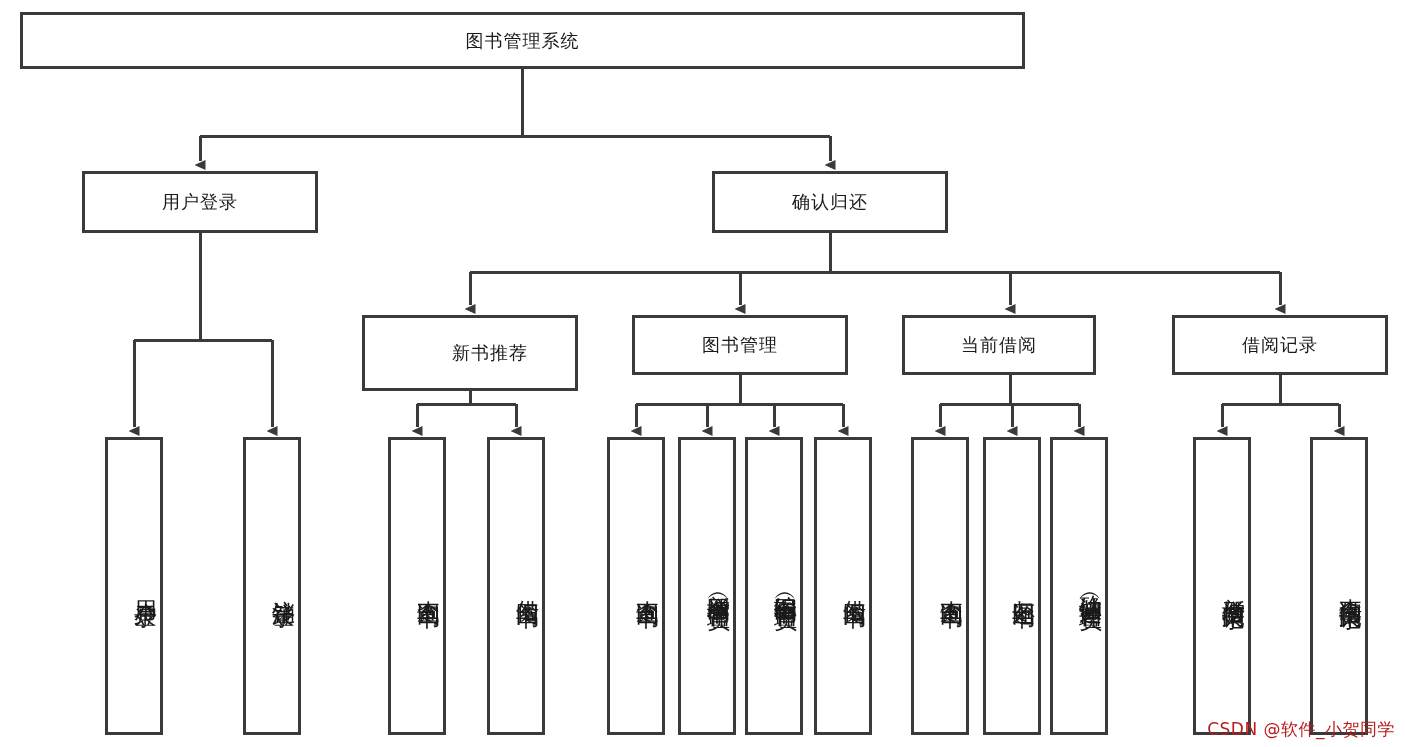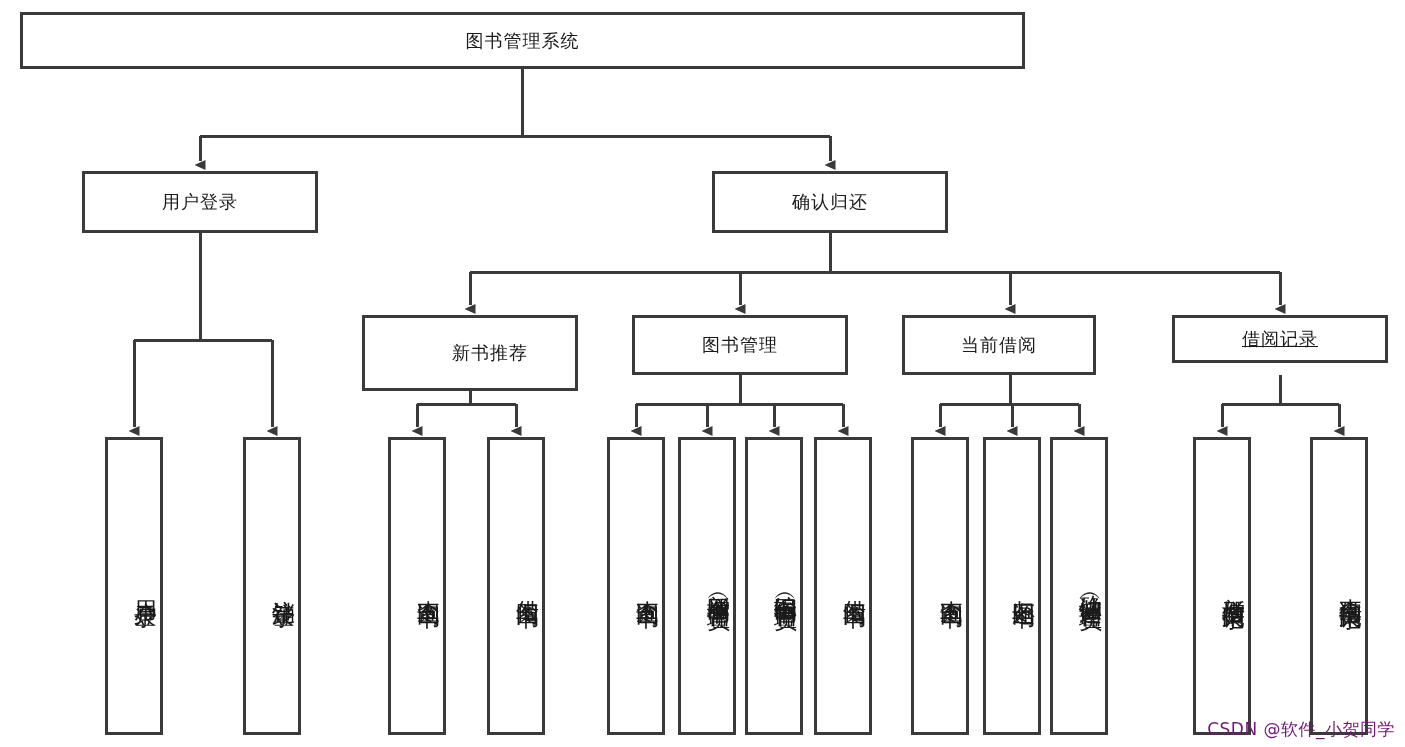--- a/index.html
+++ b/index.html
@@ -55,21 +55,21 @@
     display: block;
     writing-mode: vertical-rl;
     text-orientation: upright;
     max-height: 100%;
   }
   #watermark {
     position: absolute;
     right: 10px;
     bottom: 6px;
     font-size: 17px;
-    color: #701a75;
+    color: #b91c1c;
     letter-spacing: 0.5px;
     white-space: nowrap;
     pointer-events: none;
     margin-top: 8px;
   }
 </style>
 </head>
 <body>
 
 <div id="canvas">
@@ -137,21 +137,21 @@
 
   <div class="node horiz" style="left: 362px; top: 315px; width: 216px; height: 76px; padding-left: 40px;">
     <span>新书推荐</span>
   </div>
   <div class="node horiz" style="left: 632px; top: 315px; width: 216px; height: 60px;">
     <span>图书管理</span>
   </div>
   <div class="node horiz" style="left: 902px; top: 315px; width: 194px; height: 60px;">
     <span>当前借阅</span>
   </div>
-  <div class="node horiz" style="left: 1172px; top: 315px; width: 216px; height: 48px; text-decoration: underline;">
+  <div class="node horiz" style="left: 1172px; top: 315px; width: 216px; height: 60px;">
     <span>借阅记录</span>
   </div>
 
   <div class="node vert" style="left: 105px; top: 437px; width: 58px; height: 298px;">
     <span class="vtext">用户登录</span>
   </div>
   <div class="node vert" style="left: 243px; top: 437px; width: 58px; height: 298px;">
     <span class="vtext">注销登录</span>
   </div>
   <div class="node vert" style="left: 388px; top: 437px; width: 58px; height: 298px;">

